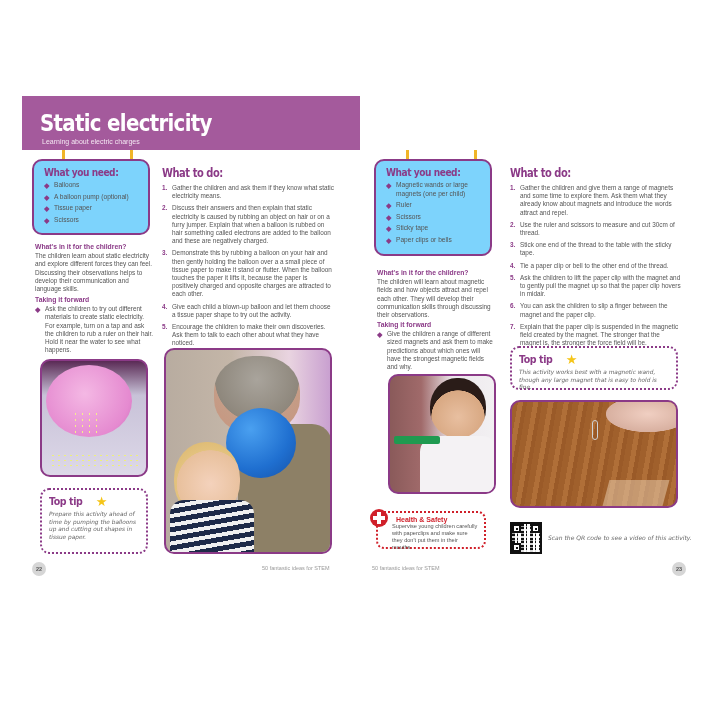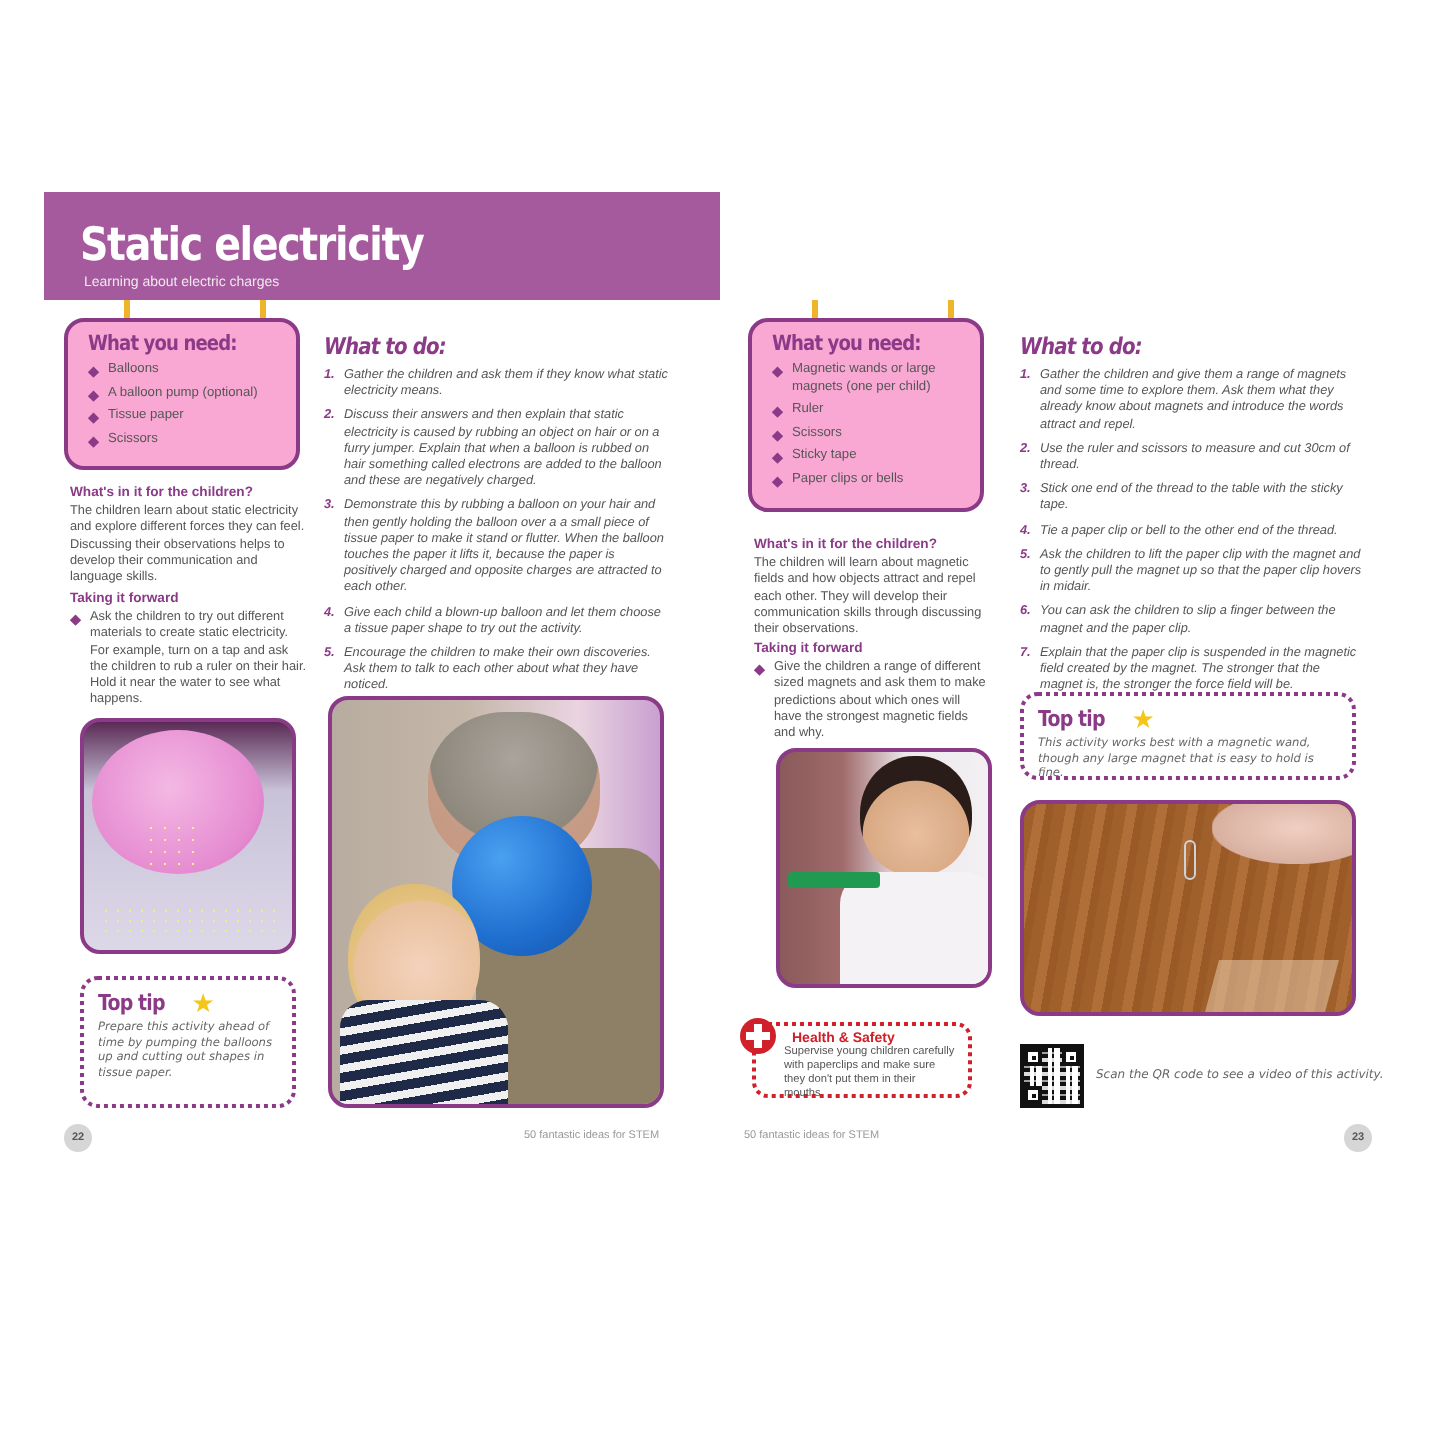--- a/index.html
+++ b/index.html
@@ -10,33 +10,33 @@
   .page { position: absolute; top: 0; width: 338px; height: 488px; }
   .page.left { left: 0; }
   .page.right { left: 338px; }
 
   .banner { position: absolute; left: 0; top: 0; width: 338px; height: 54px; background: #a45a9c; }
   .banner-title { position: absolute; left: 18px; top: 14px; font-family: "DejaVu Sans", sans-serif; font-weight: bold; font-size: 23px; color: #fff; letter-spacing: -0.8px; transform: scaleX(0.86); transform-origin: left; white-space: nowrap; }
   .banner-sub { position: absolute; left: 20px; top: 42px; font-size: 7px; color: #f3e6f1; }
 
   .tab { position: absolute; top: 54px; width: 3px; height: 9px; background: #f0b429; }
 
-  .need-box { position: absolute; top: 63px; left: 10px; width: 118px; border: 2px solid #8b3a87; border-radius: 10px; background: #f9a8d4; padding: 5px 8px 6px 10px; }
+  .need-box { position: absolute; top: 63px; left: 10px; width: 118px; border: 2px solid #8b3a87; border-radius: 10px; background: #7dd3fc; padding: 5px 8px 6px 10px; }
   .box-heading { font-family: "DejaVu Sans", sans-serif; font-weight: bold; font-size: 10.5px; color: #8b3a87; letter-spacing: -0.5px; transform: scaleX(0.86); transform-origin: left; white-space: nowrap; margin-bottom: 3px; }
   .need-list { list-style: none; }
   .need-list li { font-size: 6.6px; line-height: 8.6px; color: #555; padding-left: 10px; position: relative; margin-bottom: 3px; }
   .need-list li::before { content: ""; position: absolute; left: 1px; top: 3px; width: 3.5px; height: 3.5px; background: #8b3a87; transform: rotate(45deg); }
 
   .col-left { position: absolute; left: 13px; width: 118px; }
   .sub-head { font-size: 6.8px; font-weight: bold; color: #8b3a87; margin-bottom: 2px; }
   .para { font-size: 6.4px; line-height: 8.3px; color: #555; }
   .bullet { font-size: 6.4px; line-height: 8.3px; color: #555; padding-left: 10px; position: relative; }
   .bullet::before { content: ""; position: absolute; left: 1px; top: 3px; width: 3.5px; height: 3.5px; background: #8b3a87; transform: rotate(45deg); }
 
-  .todo { position: absolute; width: 172px; font-style: italic; }
+  .todo { position: absolute; width: 172px; }
   .todo .box-heading { font-size: 11.5px; margin-bottom: 4px; }
   .steps { list-style: none; }
   .steps li { font-size: 6.4px; line-height: 8.2px; color: #555; padding-left: 10px; position: relative; margin-bottom: 4px; }
   .steps li .num { position: absolute; left: 0; top: 0; color: #8b3a87; font-weight: bold; }
 
   .photo { position: absolute; border: 2.5px solid #8b3a87; border-radius: 10px; overflow: hidden; }
 
   .tip { position: absolute; border: 2.5px dotted #8b3a87; border-radius: 9px; padding: 5px 7px; background: #fff; }
   .tip-head { display: flex; align-items: center; gap: 8px; margin-bottom: 3px; }
   .tip-title { font-family: "DejaVu Sans", sans-serif; font-weight: bold; font-size: 11px; color: #8b3a87; letter-spacing: -0.5px; transform: scaleX(0.86); transform-origin: left; white-space: nowrap; }

